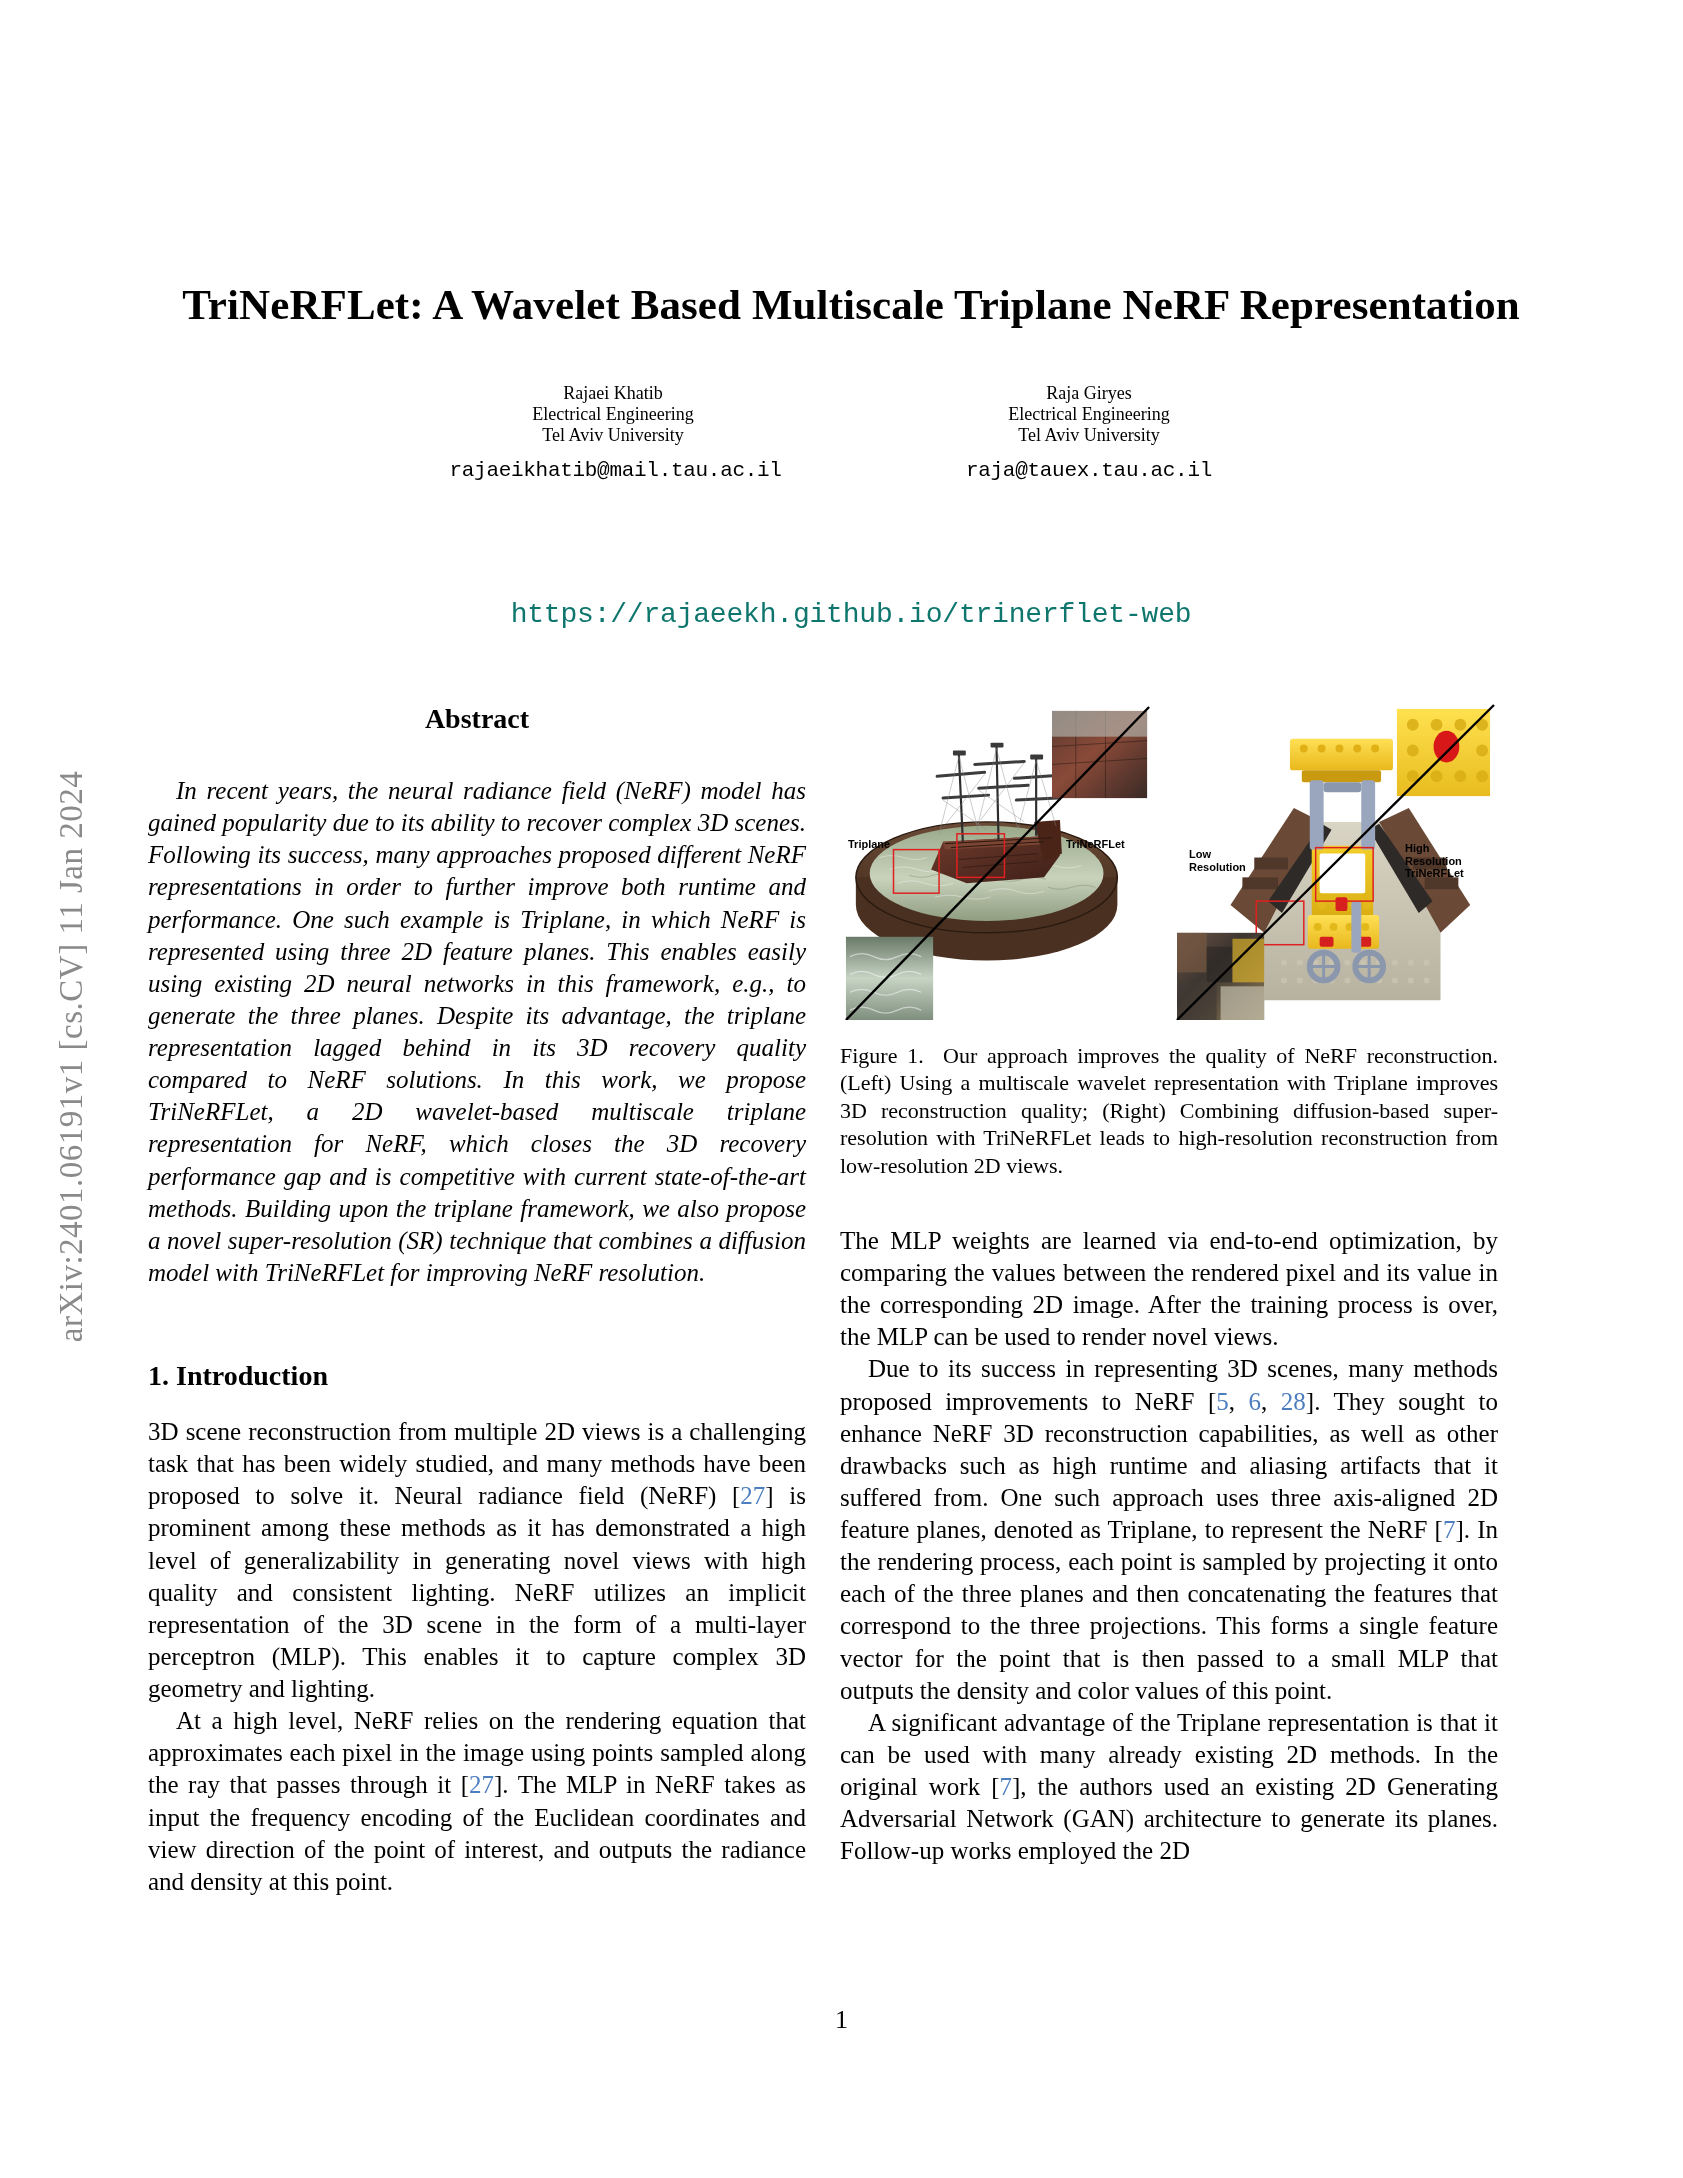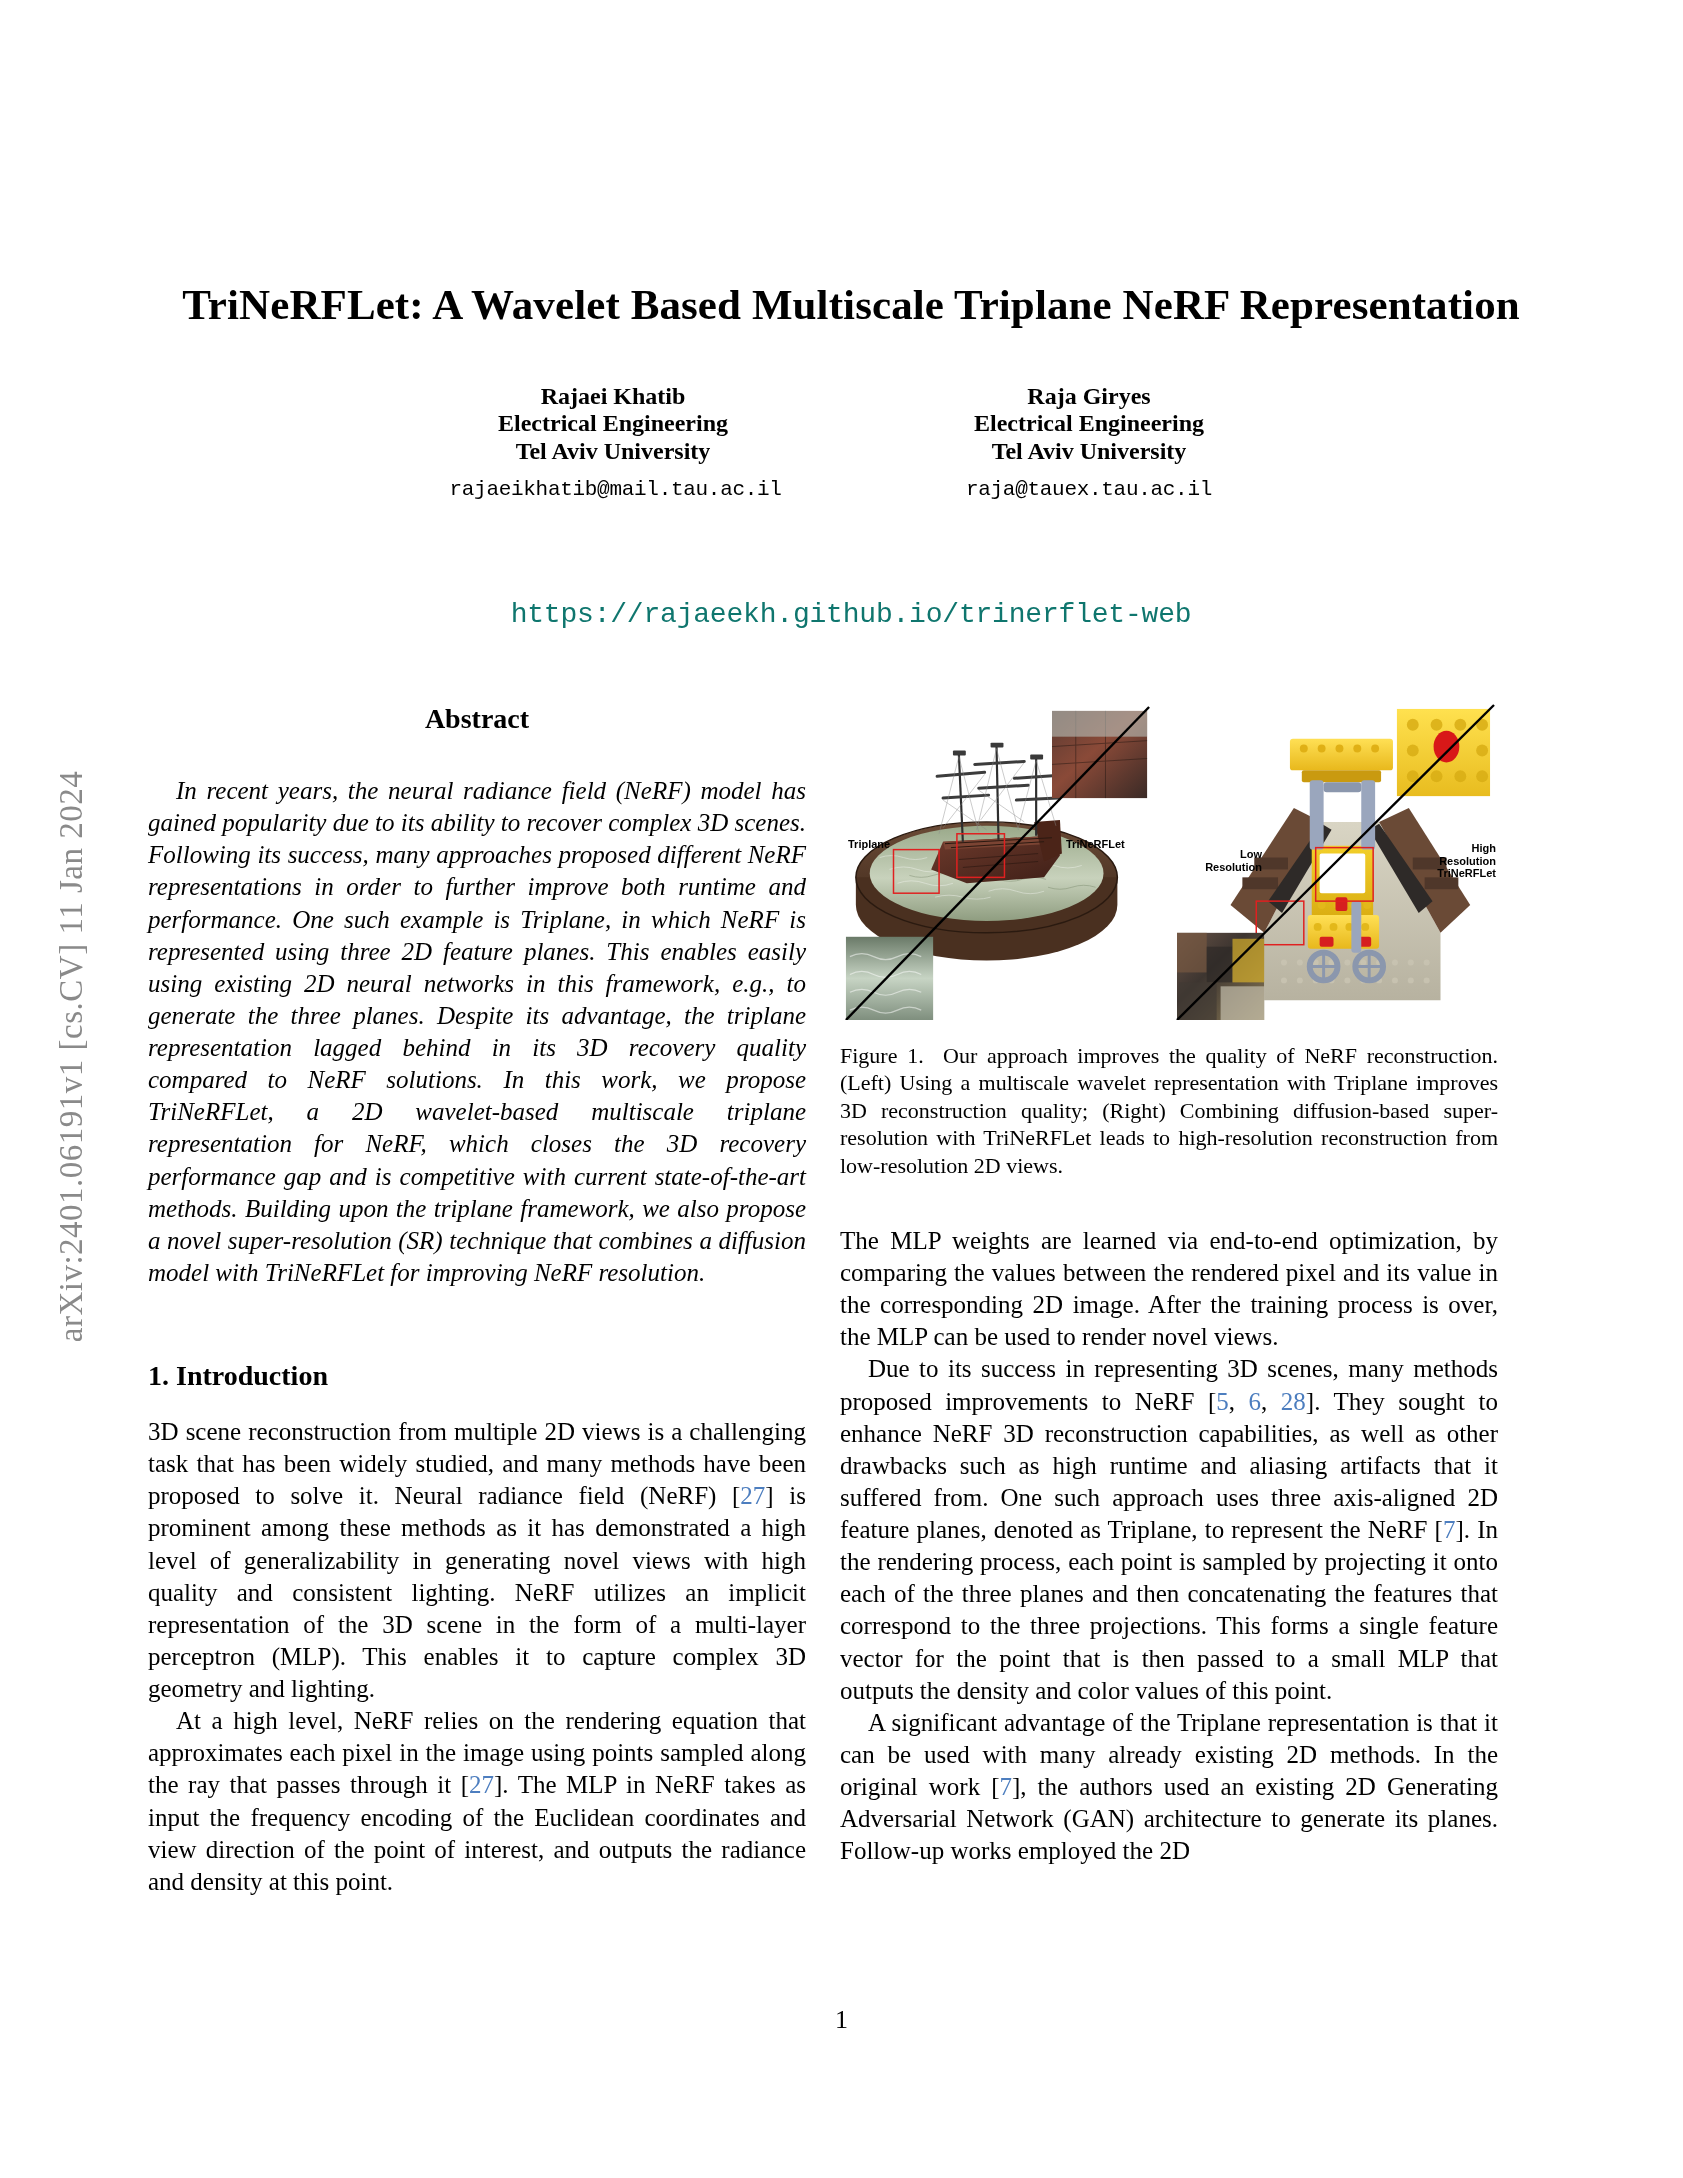--- a/index.html
+++ b/index.html
@@ -54,24 +54,23 @@
     justify-content: center;
     gap: 149px;
   }
   .author-block {
     text-align: center;
     width: 327px;
   }
   .author-name,
   .author-dept,
   .author-univ {
-    font-size: 24px;
+    font-size: 18px;
     line-height: 1.06;
     margin-bottom: 2px;
-    font-weight: bold;
   }
   .author-email {
     font-family: "Liberation Mono", "DejaVu Sans Mono", monospace;
     font-size: 21px;
     margin-top: 14px;
     letter-spacing: -0.3px;
   }
 
   .project-url {
     position: absolute;
@@ -153,21 +152,21 @@
     hyphens: auto;
   }
 
   .fig-label {
     position: absolute;
     font-family: "Liberation Sans", "DejaVu Sans", sans-serif;
     font-size: 11px;
     font-weight: bold;
     color: #000;
     line-height: 1.15;
-    text-align: right;
+    text-align: left;
     white-space: pre-line;
   }
 
   .page-number {
     position: absolute;
     left: 0;
     top: 2005px;
     width: 1683px;
     text-align: center;
     font-size: 26px;

